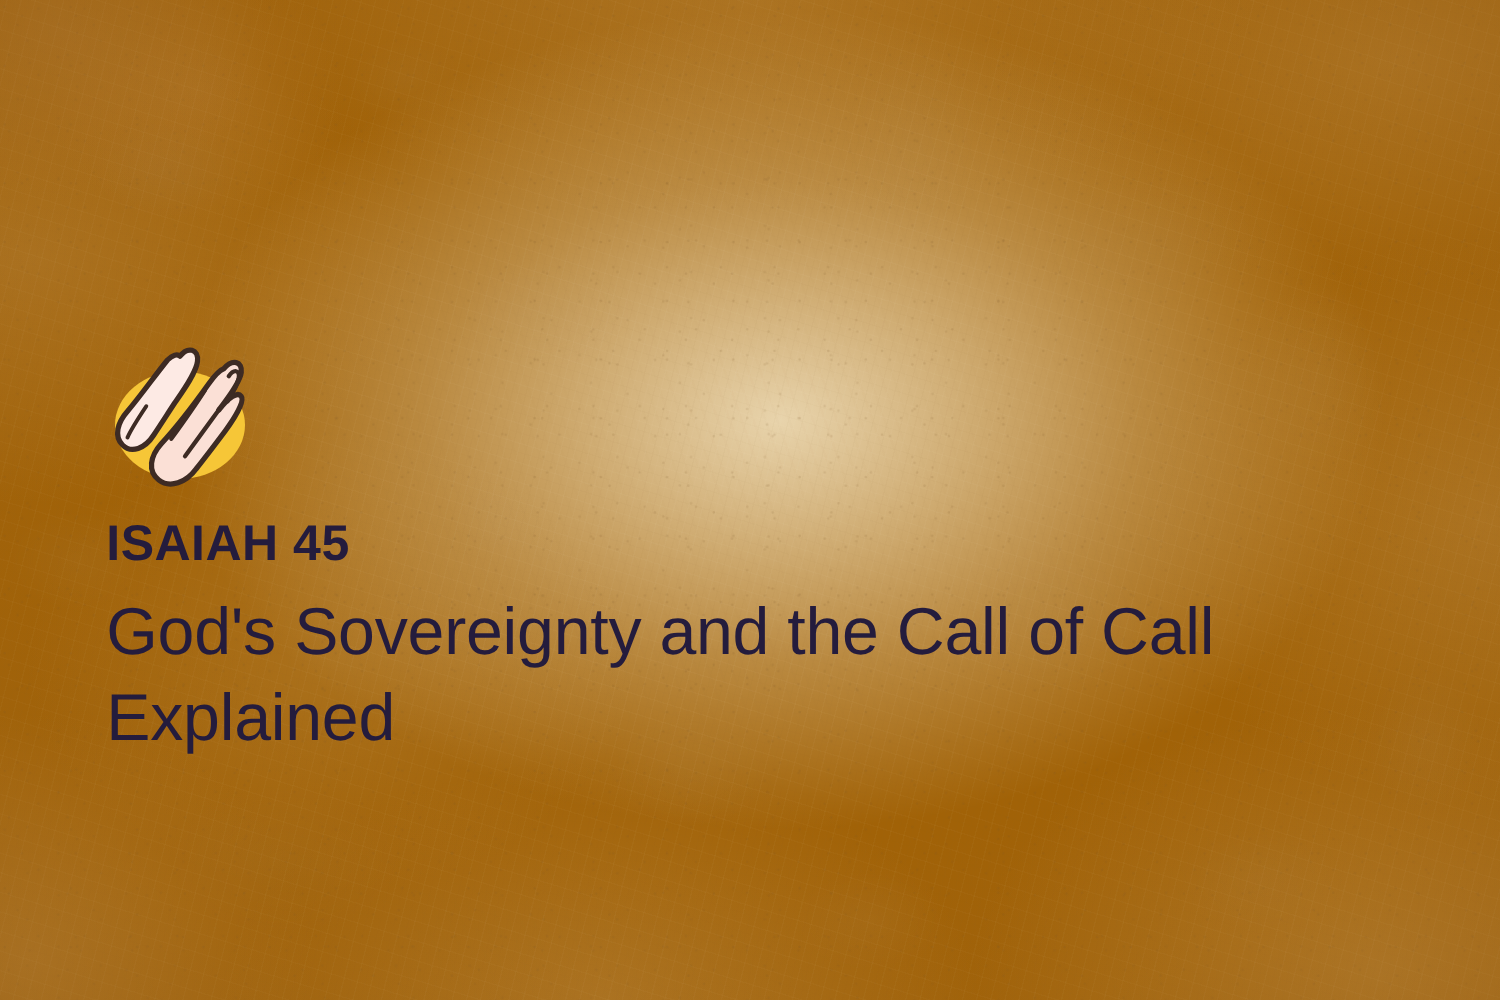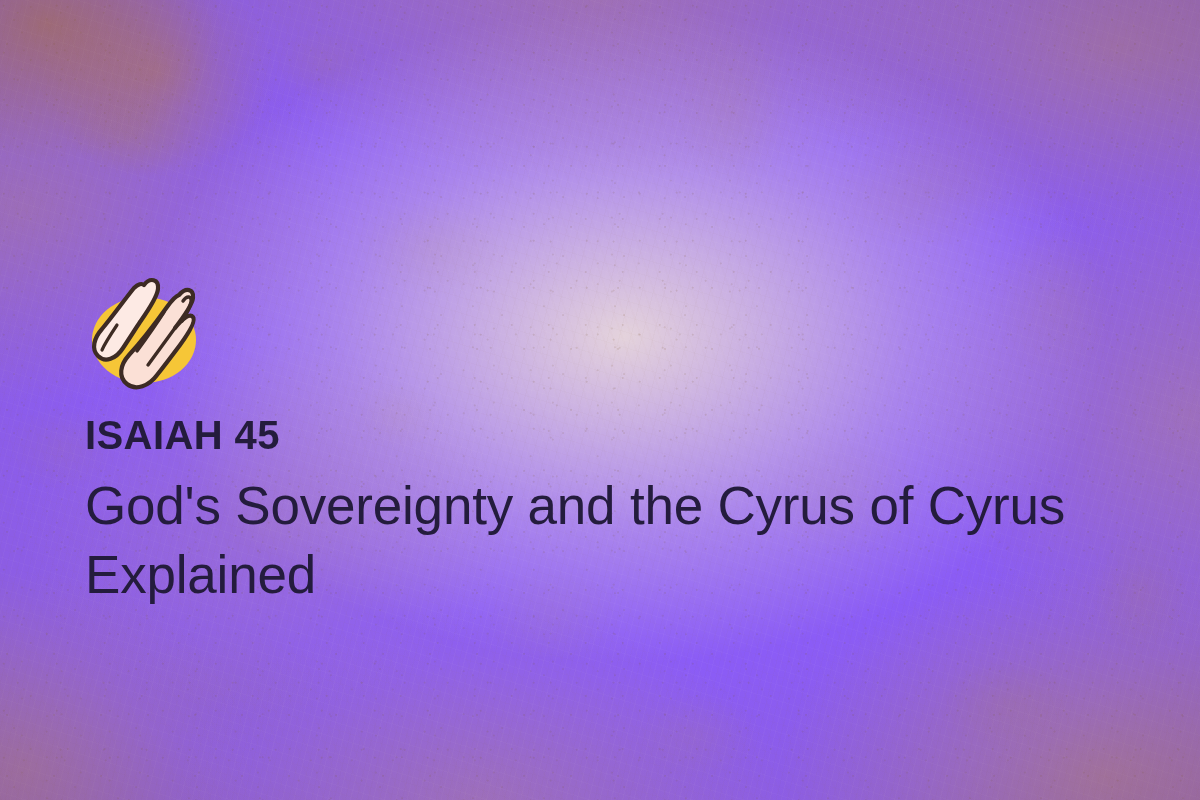--- a/index.html
+++ b/index.html
@@ -12,21 +12,21 @@
     overflow: hidden;
     font-family: "Liberation Sans", sans-serif;
     background: #e9dcbb;
   }
 
   #canvas {
     position: relative;
     width: 1200px;
     height: 800px;
     overflow: hidden;
-    background-color: #8b5cf6;
+    background-color: #a16207;
     isolation: isolate;
   }
 
   
   .tex {
     position: absolute;
     inset: 0;
     pointer-events: none;
   }
 
@@ -189,16 +189,16 @@
                  C51 29 55 28 57 30 Z" fill="#fdeae4" stroke="#3d2b24" stroke-width="4.2" stroke-linejoin="round" stroke-linecap="round"></path>
 
         <path d="M30 70 C24 79 18 88 15 95" fill="none" stroke="#3d2b24" stroke-width="3.2" stroke-linecap="round"></path>
 
         <path d="M96 46 C100 40 105 41 104 47 C103 53 99 60 95 66" fill="none" stroke="#3d2b24" stroke-width="3.4" stroke-linecap="round"></path>
       </svg>
     </div>
 
     <div class="eyebrow">ISAIAH 45</div>
 
-    <h1 class="headline">God's Sovereignty and the Cyrus of Cyrus Explained</h1>
+    <h1 class="headline">God's Sovereignty and the Call of Call Explained</h1>
 
   </div>
 </div>
 
 </body></html>

